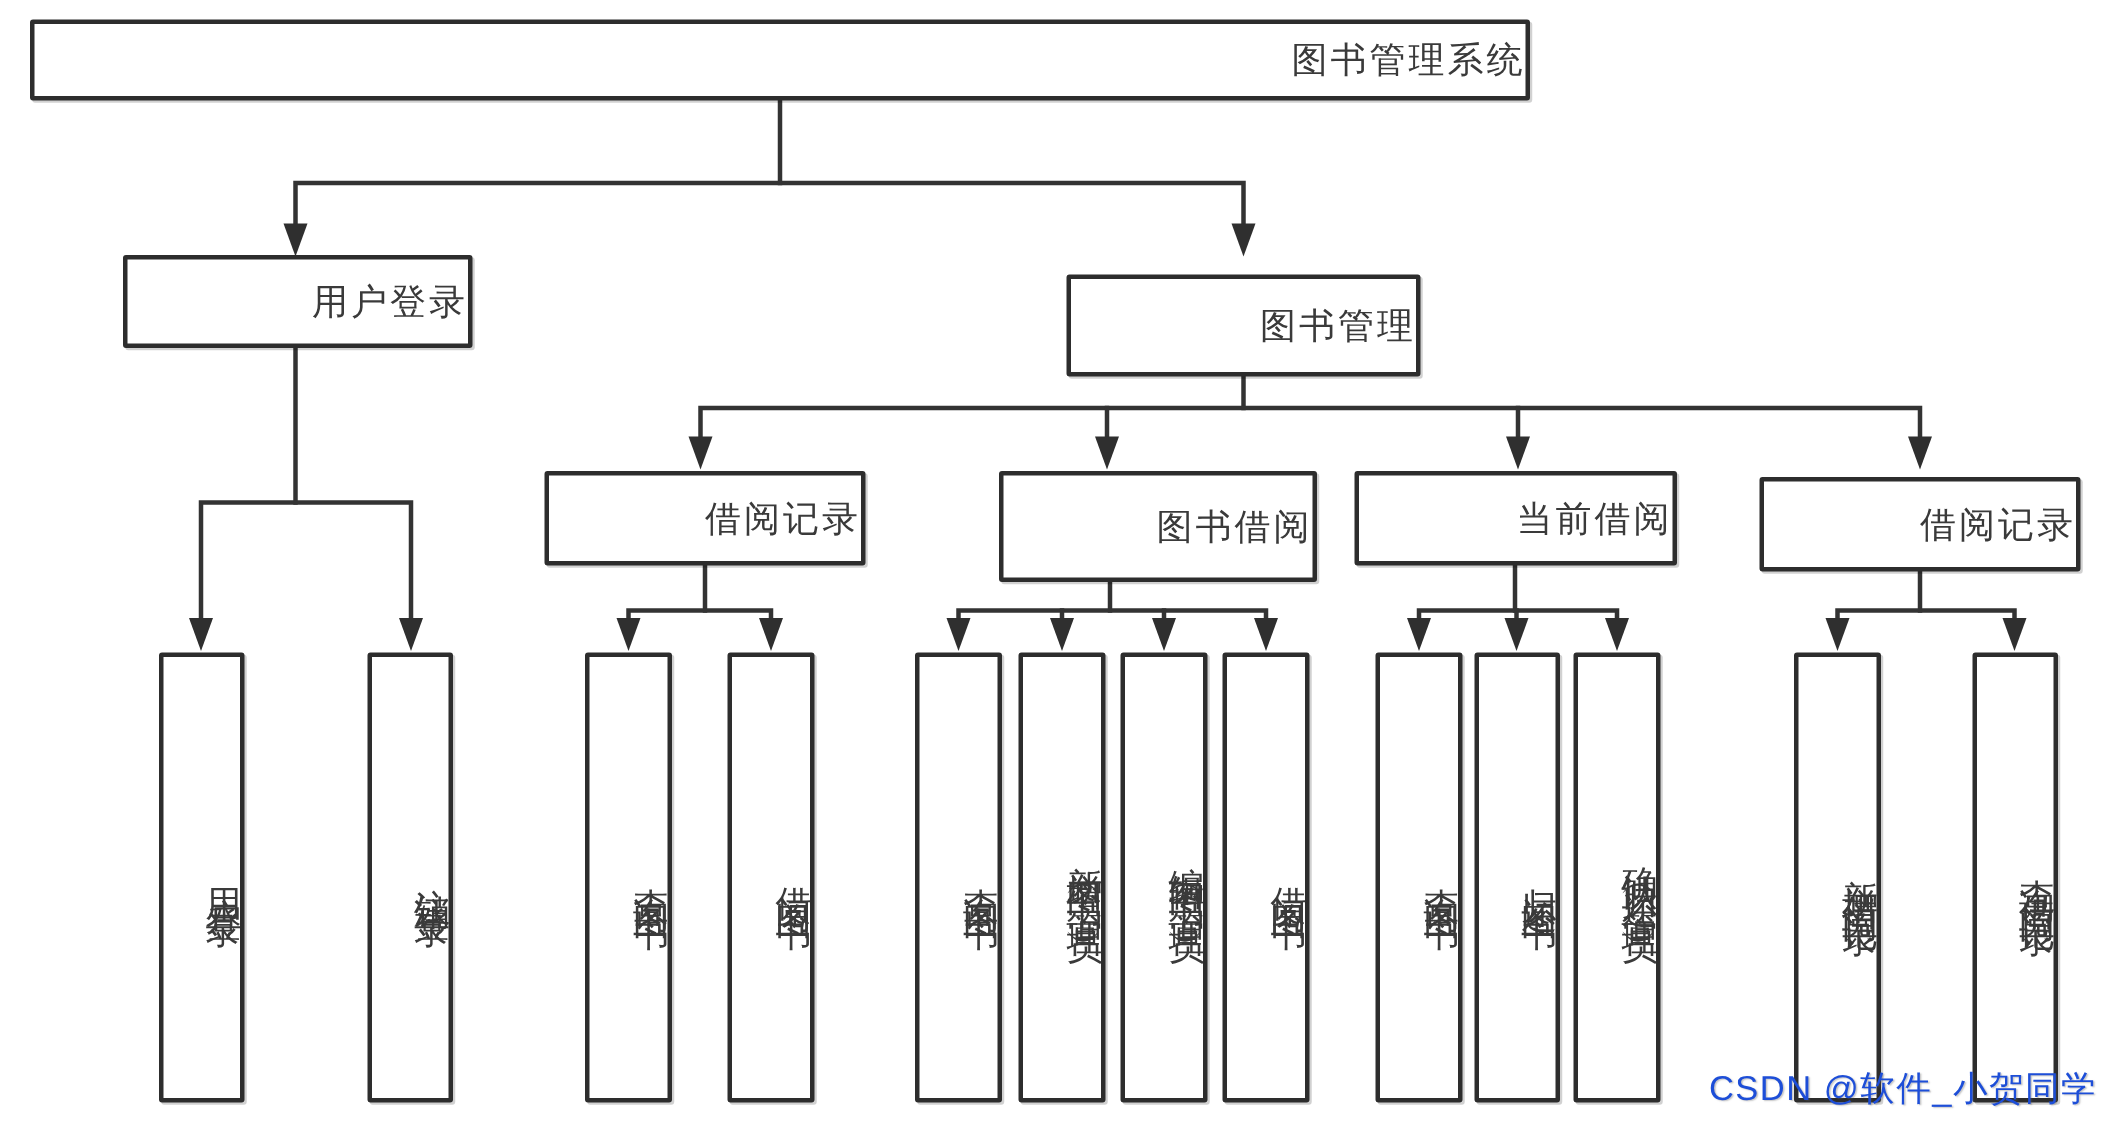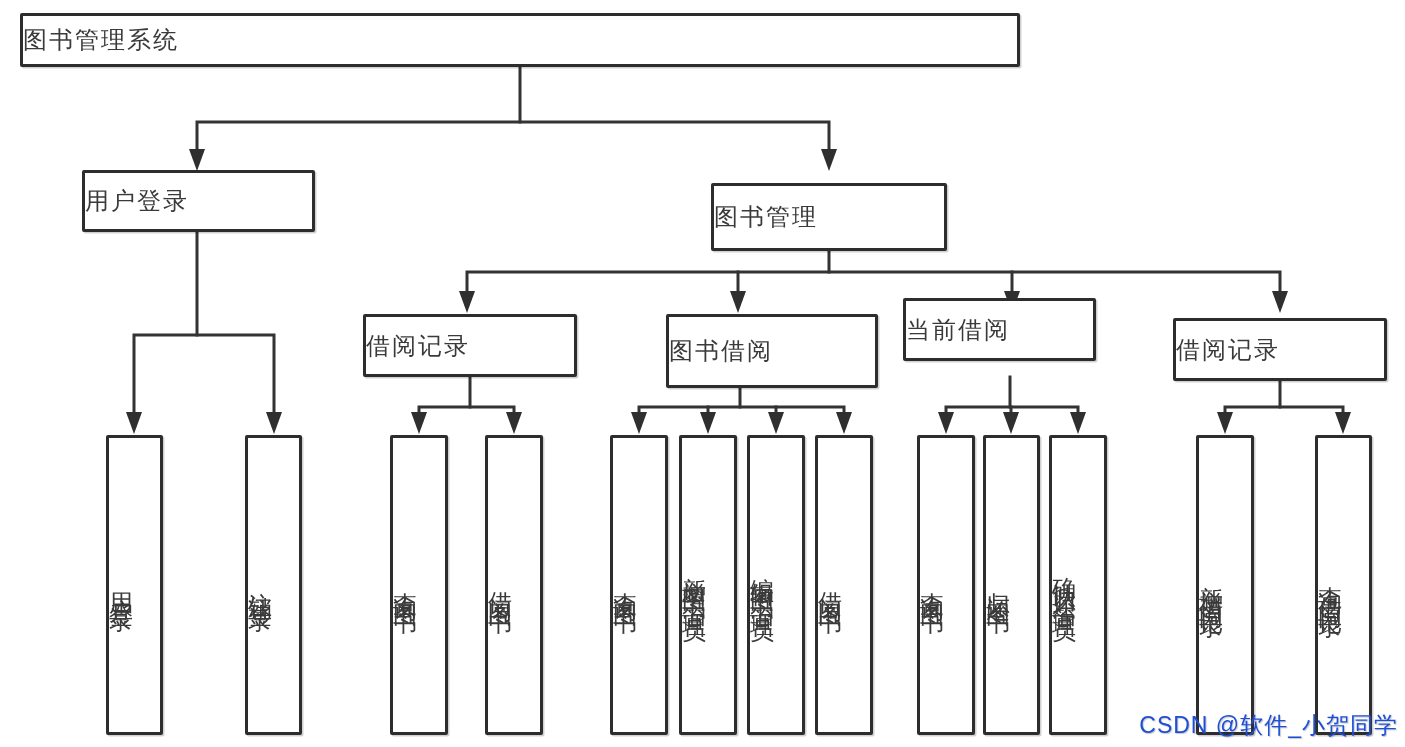--- a/index.html
+++ b/index.html
@@ -22,21 +22,21 @@
     pointer-events: none;
   }
   .node {
     position: absolute;
     box-sizing: border-box;
     border: 3px solid #2d2d2d;
     border-radius: 2px;
     background: #ffffff;
     display: flex;
     align-items: center;
-    justify-content: flex-start;
+    justify-content: flex-end;
     color: #3a3a3a;
     box-shadow: 1.5px 1.5px 0 rgba(0,0,0,0.18);
   }
   .node.h span {
     font-size: 24px;
     letter-spacing: 2px;
     white-space: nowrap;
   }
   .node.v span {
     writing-mode: vertical-rl;
@@ -134,21 +134,21 @@
   <div class="node h" style="left:711px;top:183px;width:236px;height:68px">
     <span>图书管理</span>
   </div>
 
   <div class="node h" style="left:363px;top:314px;width:214px;height:63px">
     <span>借阅记录</span>
   </div>
   <div class="node h" style="left:666px;top:314px;width:212px;height:74px">
     <span>图书借阅</span>
   </div>
-  <div class="node h" style="left:903px;top:298px;width:193px;height:63px">
+  <div class="node h" style="left:903px;top:314px;width:215px;height:63px">
     <span>当前借阅</span>
   </div>
   <div class="node h" style="left:1173px;top:318px;width:214px;height:63px">
     <span>借阅记录</span>
   </div>
 
   <div class="node v" style="left:106px;top:435px;width:57px;height:300px">
     <span>用户登录</span>
   </div>
   <div class="node v" style="left:245px;top:435px;width:57px;height:300px">

